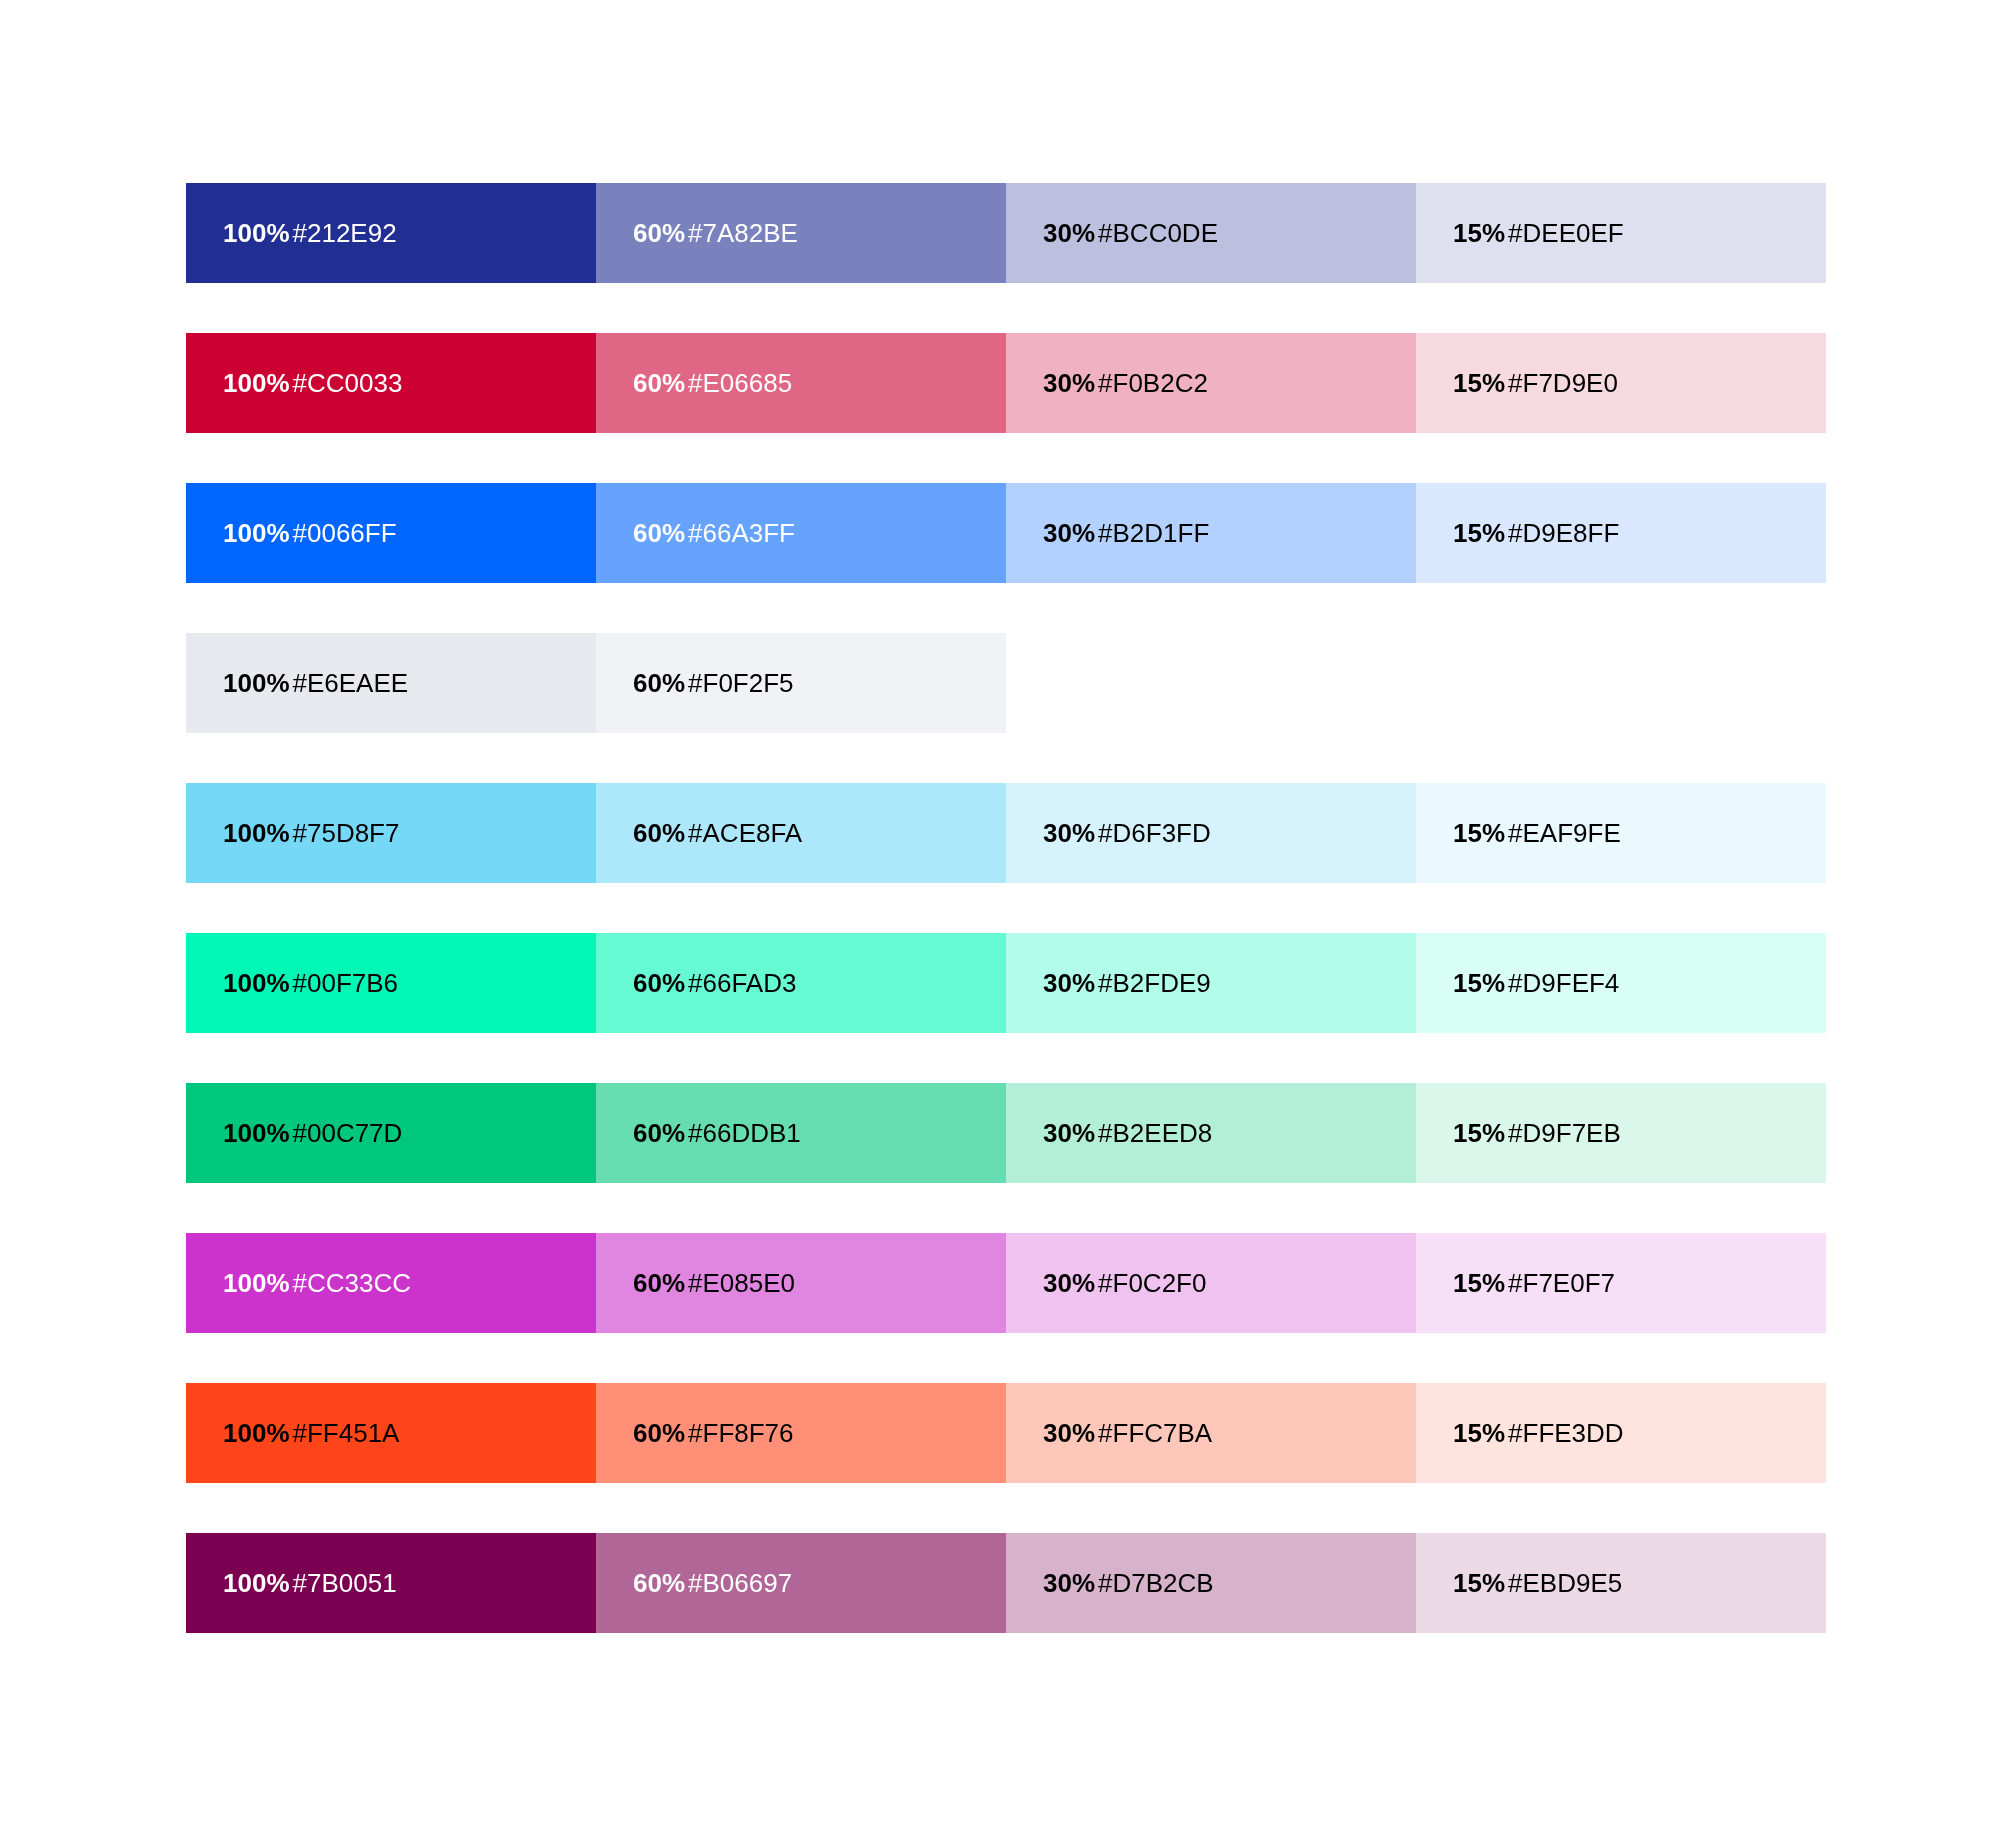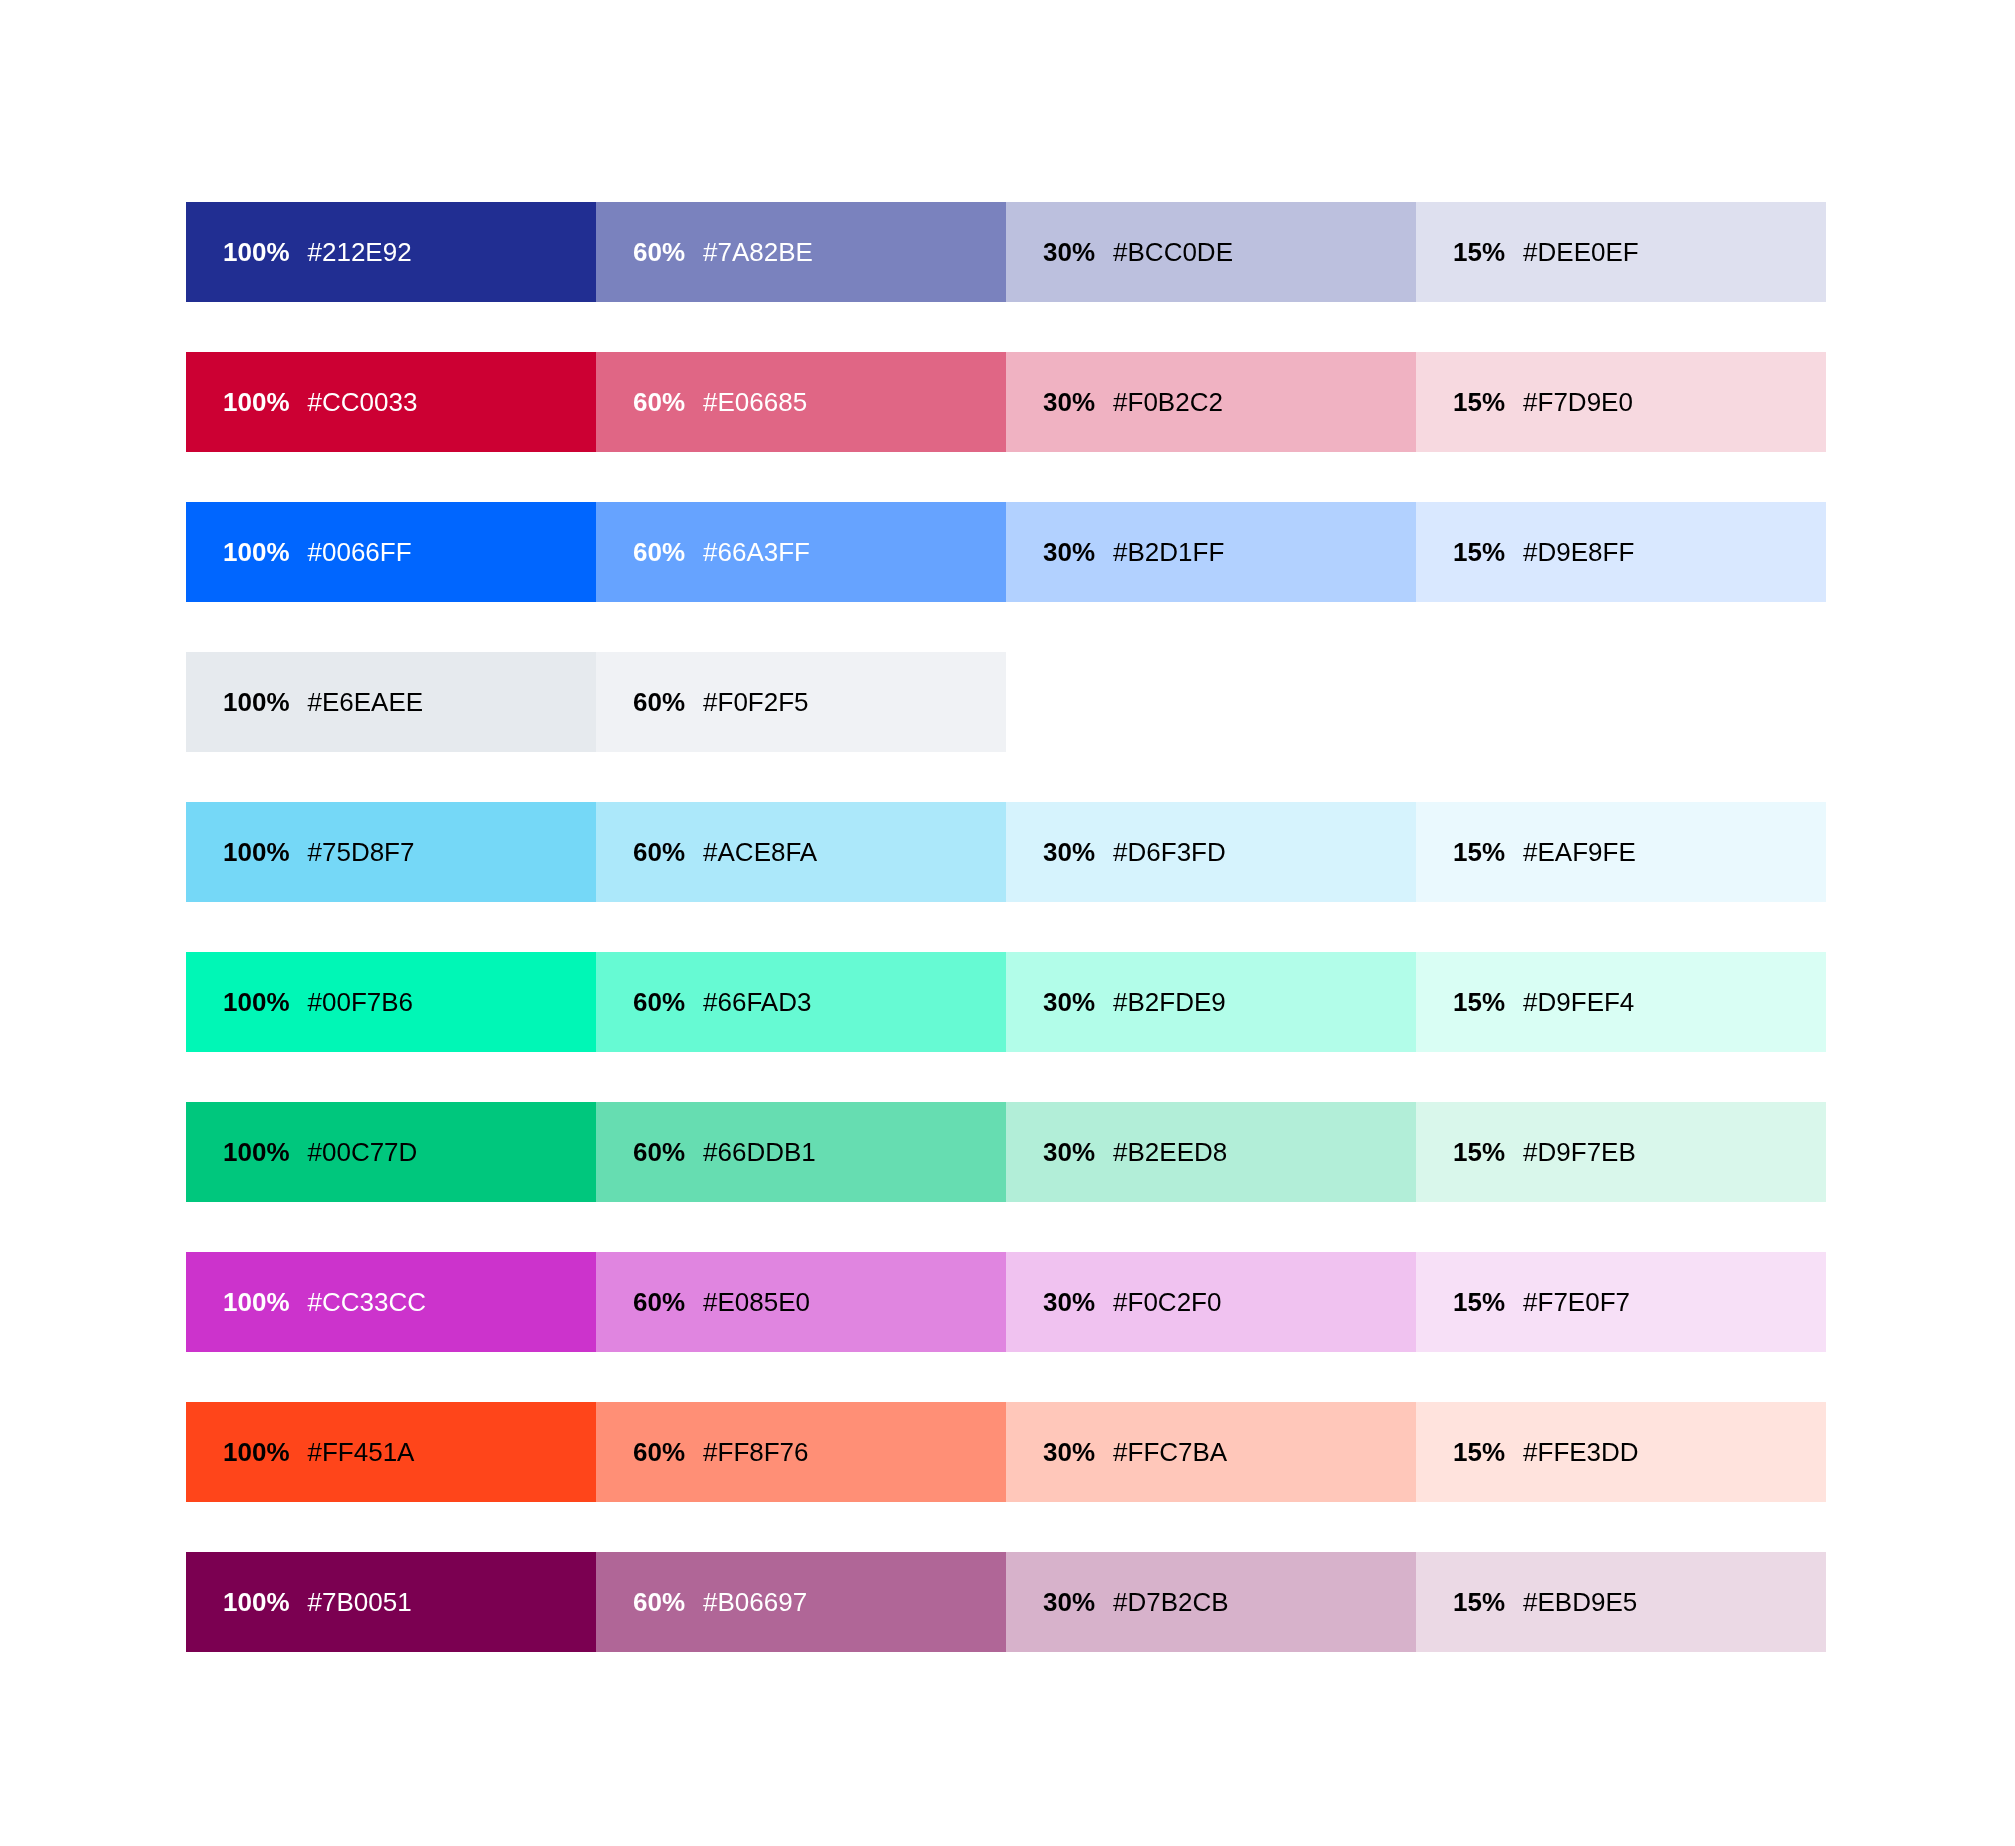--- a/index.html
+++ b/index.html
@@ -11,21 +11,21 @@
   body {
     width: 2015px;
     height: 1847px;
     font-family: "Liberation Sans", "DejaVu Sans", sans-serif;
     -webkit-font-smoothing: antialiased;
     overflow: hidden;
   }
   #palette-sheet {
     position: absolute;
     left: 186px;
-    top: 202px;
+    top: 183px;
     width: 1642px;
   }
   .palette-row {
     display: flex;
     flex-direction: row;
     width: 1642px;
     height: 100px;
     margin-bottom: 50px;
   }
   .palette-row:last-child {
@@ -44,21 +44,21 @@
     font-size: 26px;
     font-weight: bold;
     letter-spacing: 0px;
     line-height: 1;
   }
   .swatch-hex {
     font-size: 26px;
     font-weight: normal;
     letter-spacing: 0px;
     line-height: 1;
-    margin-left: 18px;
+    margin-left: 3px;
   }
   .swatch.empty {
     background: transparent;
   }
   .text-light .swatch-pct,
   .text-light .swatch-hex {
     color: #FFFFFF;
   }
   .text-dark .swatch-pct,
   .text-dark .swatch-hex {

